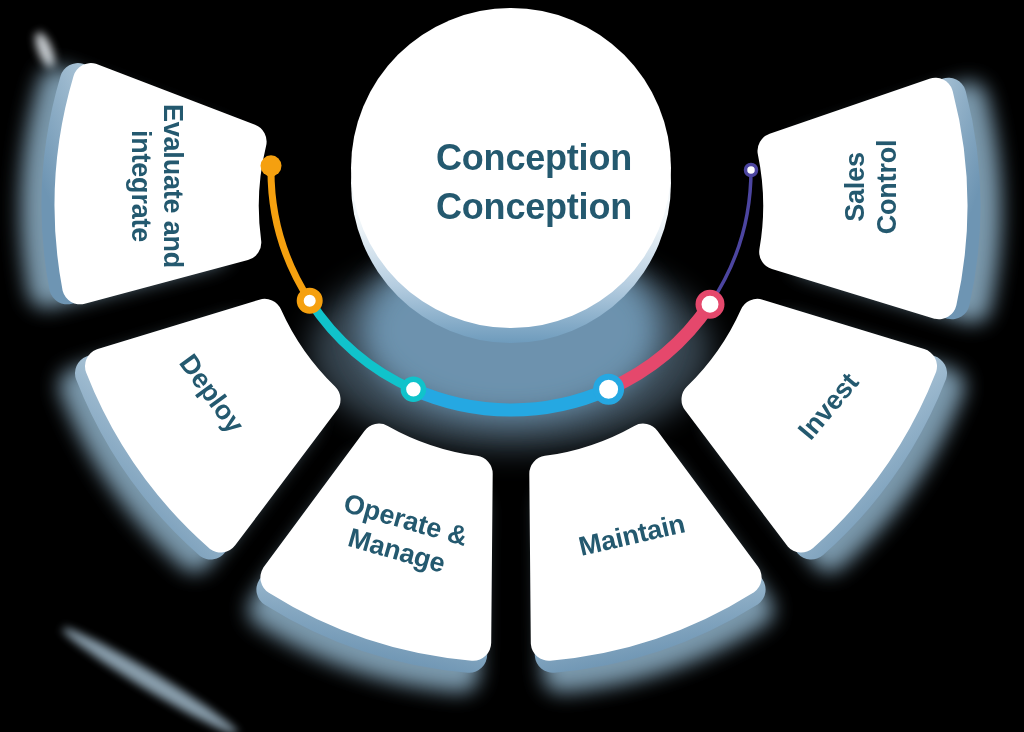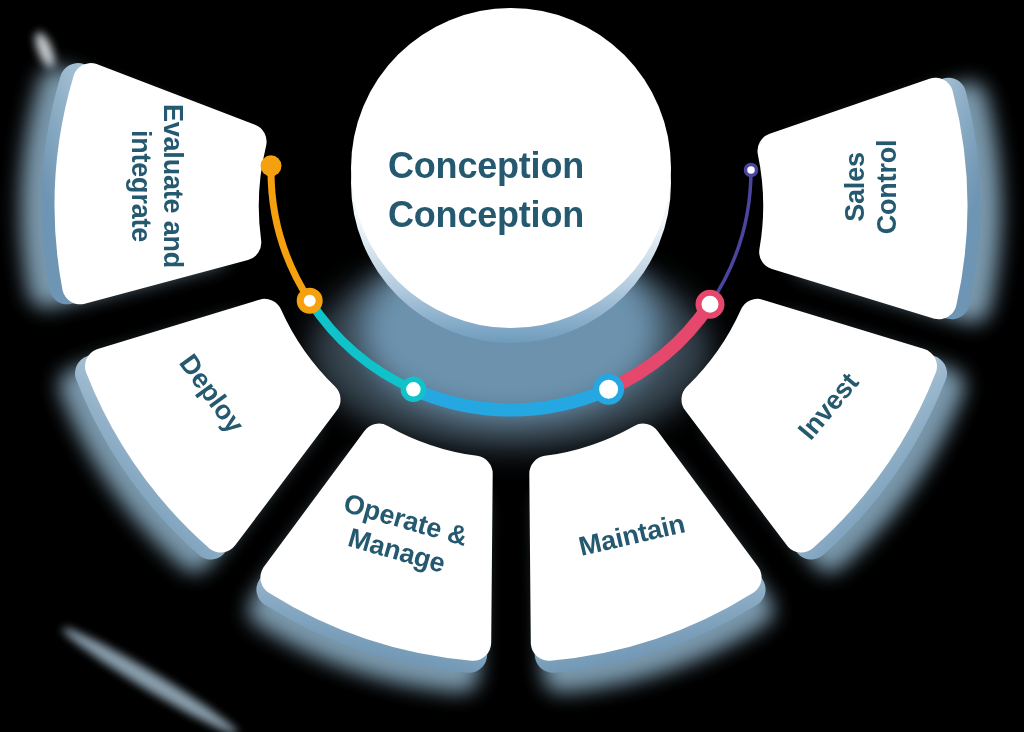--- a/index.html
+++ b/index.html
@@ -5,21 +5,21 @@
   html,body{margin:0;padding:0;background:#000;}
   .stage{
     position:relative;width:1024px;height:732px;background:#000;overflow:hidden;
     font-family:"Liberation Sans",sans-serif;
   }
   .stage svg{position:absolute;left:0;top:0;}
   .label{position:absolute;color:#24596F;font-weight:700;text-align:center;
          white-space:nowrap;transform-origin:center center;}
   .wedge-label{font-size:27px;line-height:1.18;letter-spacing:-0.2px;}
   .center-label{font-size:36px;line-height:1.36;letter-spacing:-0.2px;}
-  #lbl-center  {left:486px;top:183px;transform:translate(-50%,-50%);margin-top:8px;}
+  #lbl-center  {left:534px;top:183px;transform:translate(-50%,-50%);}
   #lbl-evaluate{left:156px;top:186px;transform:translate(-50%,-50%) rotate(90deg);}
   #lbl-deploy  {left:211px;top:394px;transform:translate(-50%,-50%) rotate(54deg);}
   #lbl-operate {left:401px;top:536px;transform:translate(-50%,-50%) rotate(16deg);}
   #lbl-maintain{left:632px;top:536px;transform:translate(-50%,-50%) rotate(-13deg);}
   #lbl-invest  {left:829px;top:407px;transform:translate(-50%,-50%) rotate(-50deg);}
   #lbl-sales   {left:872px;top:187px;transform:translate(-50%,-50%) rotate(-90deg);}
 </style>
 </head>
 <body>
 

